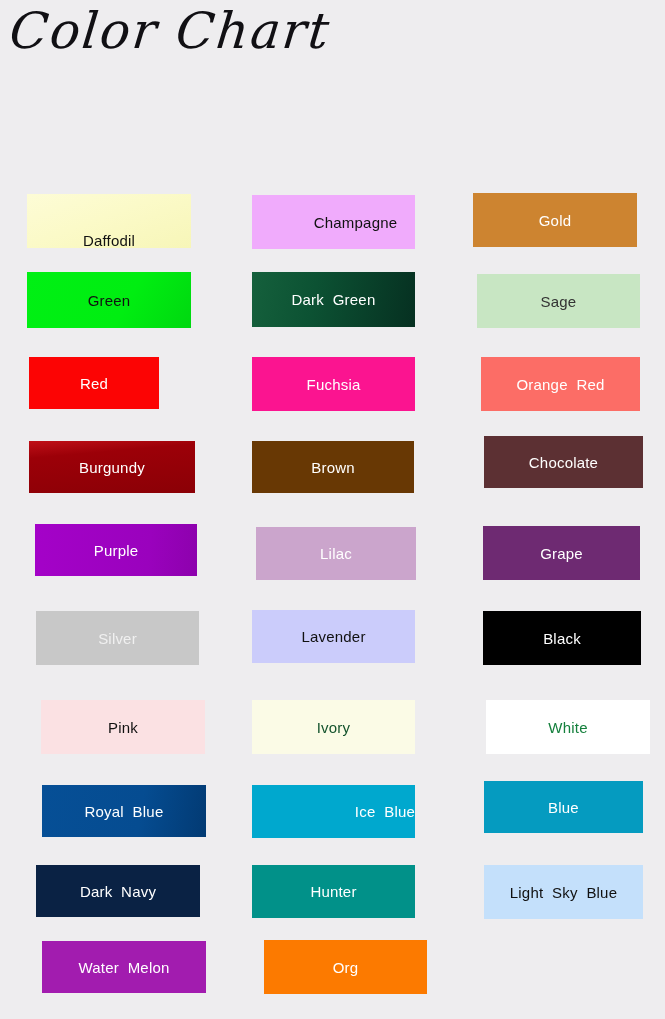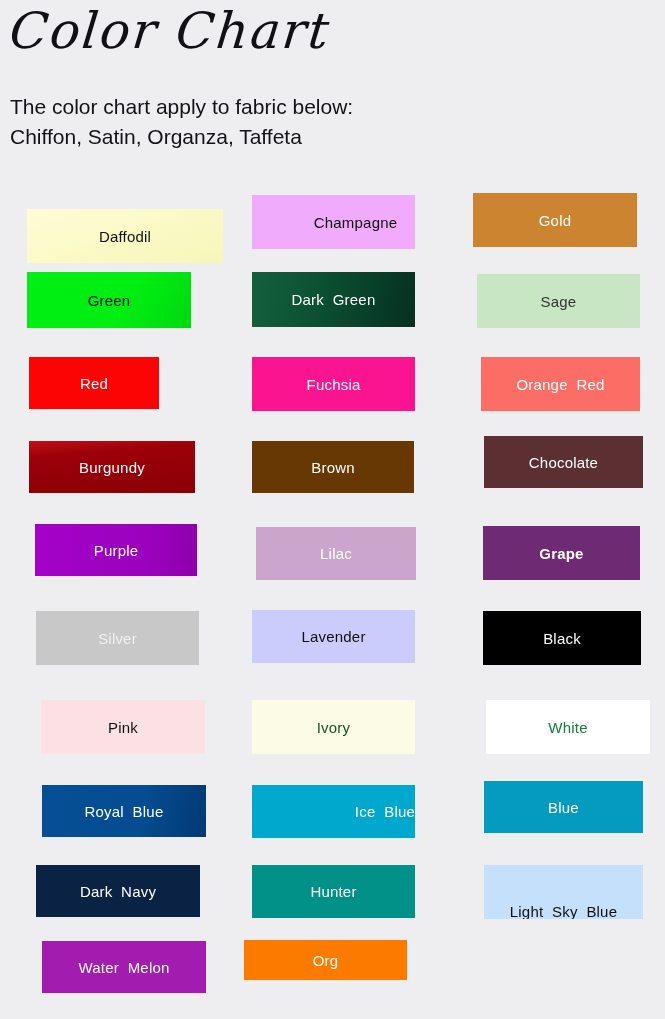--- a/index.html
+++ b/index.html
@@ -69,25 +69,23 @@
     line-height: 1;
   }
 </style>
 </head>
 <body>
 
 <div class="page">
 
   <div class="title">Color Chart</div>
 
-  <div class="subtitle">The color chart apply to fabric below:
-Chiffon, Satin, Organza, Taffeta</div>
 
   <div class="grid">
-      <div class="swatch" style="left: 27px; top: 29px; width: 196px; height: 54px; background: linear-gradient(160deg, rgb(253, 252, 214) 0%, rgb(251, 250, 200) 45%, rgb(247, 246, 184) 100%);">
+      <div class="swatch" style="left: 27px; top: 14px; width: 164px; height: 54px; background: linear-gradient(160deg, rgb(253, 252, 214) 0%, rgb(251, 250, 200) 45%, rgb(247, 246, 184) 100%); align-items: flex-end;">
         <span class="label" style="color: rgb(17, 17, 17);">Daffodil</span>
       </div>
       <div class="swatch" style="left: 252px; top: 15px; width: 163px; height: 54px; background: #f0abfc; padding-left: 44px;">
         <span class="label" style="color: rgb(17, 17, 17);">Champagne</span>
       </div>
       <div class="swatch" style="left: 473px; top: 13px; width: 164px; height: 54px; background: rgb(205, 132, 48);">
         <span class="label" style="color: rgb(255, 255, 255);">Gold</span>
       </div>
       <div class="swatch" style="left: 27px; top: 92px; width: 164px; height: 56px; background: linear-gradient(120deg, rgb(0, 240, 20) 0%, rgb(0, 238, 17) 60%, rgb(0, 216, 16) 100%);">
         <span class="label" style="color: rgb(17, 17, 17);">Green</span>
@@ -116,21 +114,21 @@
       <div class="swatch" style="left: 484px; top: 256px; width: 159px; height: 52px; background: rgb(92, 48, 51);">
         <span class="label" style="color: rgb(255, 255, 255);">Chocolate</span>
       </div>
       <div class="swatch" style="left: 35px; top: 344px; width: 162px; height: 52px; background: linear-gradient(95deg, rgb(164, 2, 200) 0%, rgb(154, 2, 189) 70%, rgb(141, 1, 173) 100%);">
         <span class="label" style="color: rgb(255, 255, 255);">Purple</span>
       </div>
       <div class="swatch" style="left: 256px; top: 347px; width: 160px; height: 53px; background: rgb(203, 165, 204);">
         <span class="label" style="color: rgb(255, 255, 255);">Lilac</span>
       </div>
       <div class="swatch" style="left: 483px; top: 346px; width: 157px; height: 54px; background: rgb(110, 42, 114);">
-        <span class="label" style="color: rgb(255, 255, 255); font-weight: bold;">Grape</span>
+        <span class="label" style="color: rgb(255, 255, 255);">Grape</span>
       </div>
       <div class="swatch" style="left: 36px; top: 431px; width: 163px; height: 54px; background: rgb(200, 200, 200);">
         <span class="label" style="color: rgb(240, 240, 240);">Silver</span>
       </div>
       <div class="swatch" style="left: 252px; top: 430px; width: 163px; height: 53px; background: rgb(203, 204, 251);">
         <span class="label" style="color: rgb(17, 17, 17);">Lavender</span>
       </div>
       <div class="swatch" style="left: 483px; top: 431px; width: 158px; height: 54px; background: rgb(0, 0, 0);">
         <span class="label" style="color: rgb(255, 255, 255);">Black</span>
       </div>
@@ -151,24 +149,24 @@
       </div>
       <div class="swatch" style="left: 484px; top: 601px; width: 159px; height: 52px; background: rgb(5, 155, 192);">
         <span class="label" style="color: rgb(255, 255, 255);">Blue</span>
       </div>
       <div class="swatch" style="left: 36px; top: 685px; width: 164px; height: 52px; background: rgb(10, 34, 68);">
         <span class="label" style="color: rgb(255, 255, 255);">Dark  Navy</span>
       </div>
       <div class="swatch" style="left: 252px; top: 685px; width: 163px; height: 53px; background: rgb(1, 145, 137);">
         <span class="label" style="color: rgb(255, 255, 255);">Hunter</span>
       </div>
-      <div class="swatch" style="left: 484px; top: 685px; width: 159px; height: 54px; background: rgb(196, 224, 251); align-items: flex-end;">
+      <div class="swatch" style="left: 484px; top: 685px; width: 159px; height: 54px; background: rgb(196, 224, 251);">
         <span class="label" style="color: rgb(17, 17, 17);">Light  Sky  Blue</span>
       </div>
       <div class="swatch" style="left: 42px; top: 761px; width: 164px; height: 52px; background: #a21caf;">
         <span class="label" style="color: rgb(255, 255, 255);">Water  Melon</span>
       </div>
-      <div class="swatch" style="left: 244px; top: 760px; width: 163px; height: 40px; background: rgb(252, 122, 0);">
+      <div class="swatch" style="left: 264px; top: 760px; width: 163px; height: 54px; background: rgb(252, 122, 0);">
         <span class="label" style="color: rgb(255, 255, 255);">Org</span>
       </div>
     </div>
 
 </div>
 
 </body></html>

